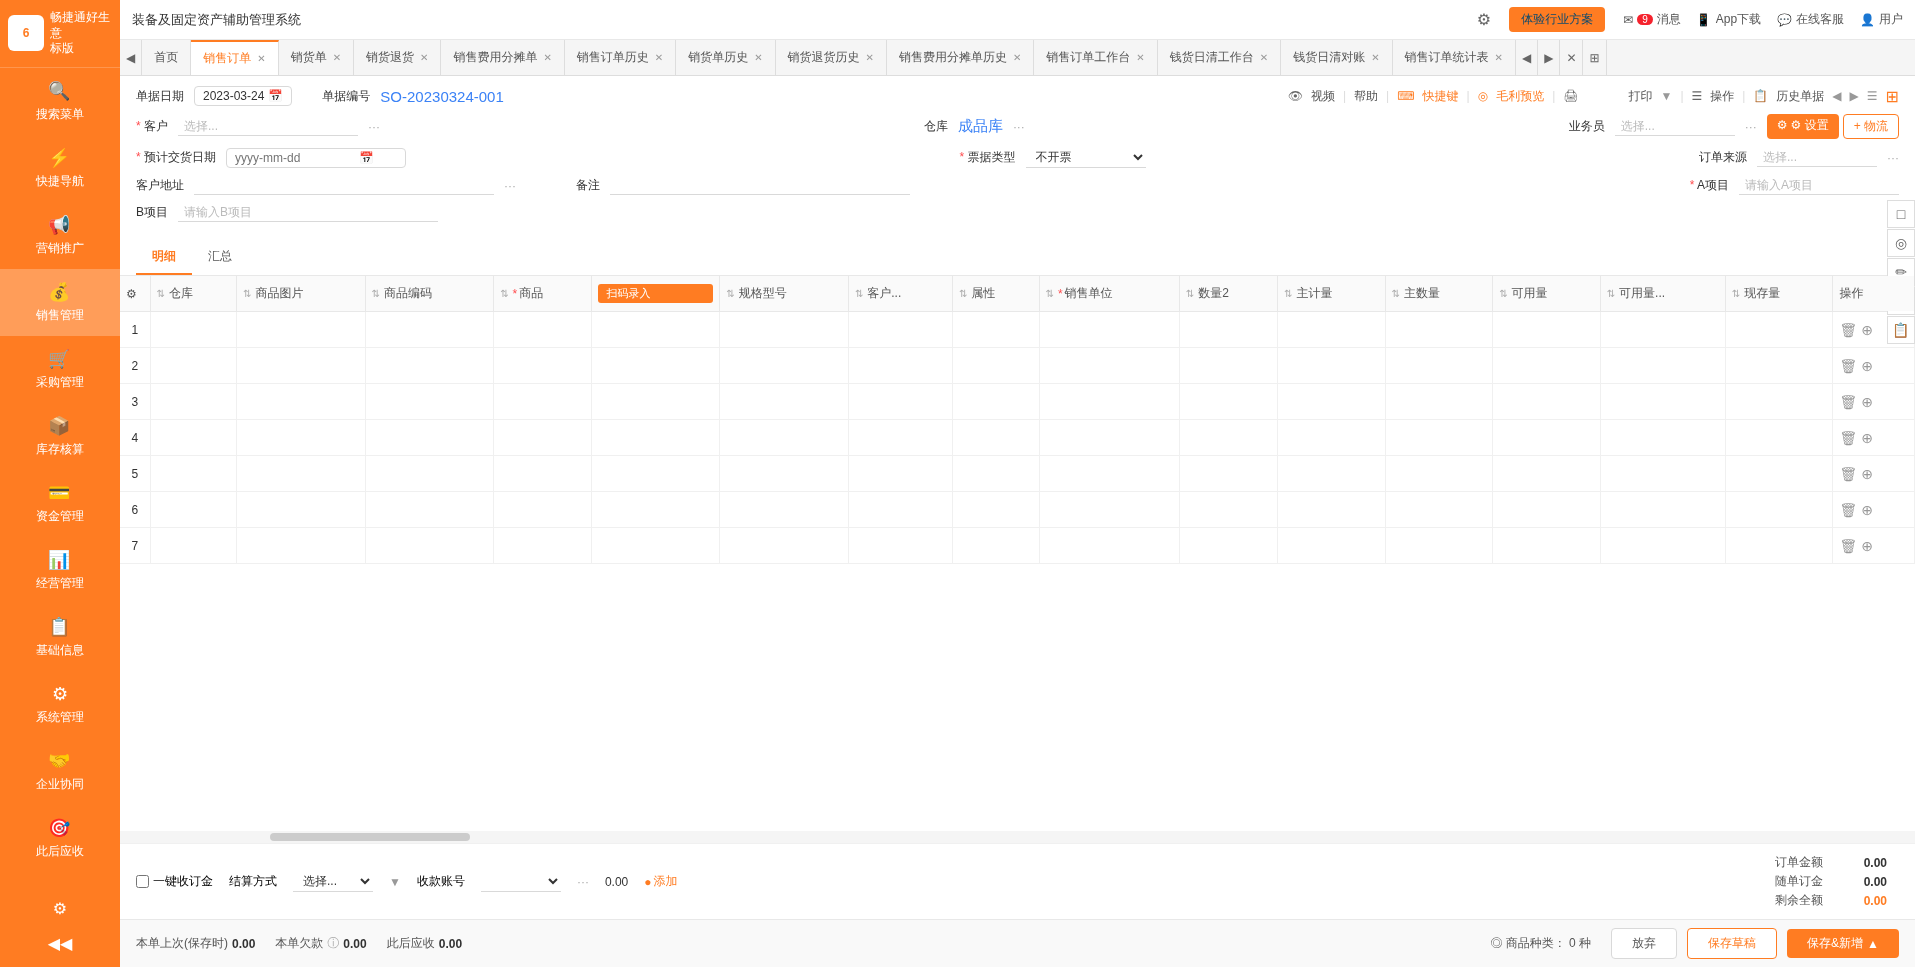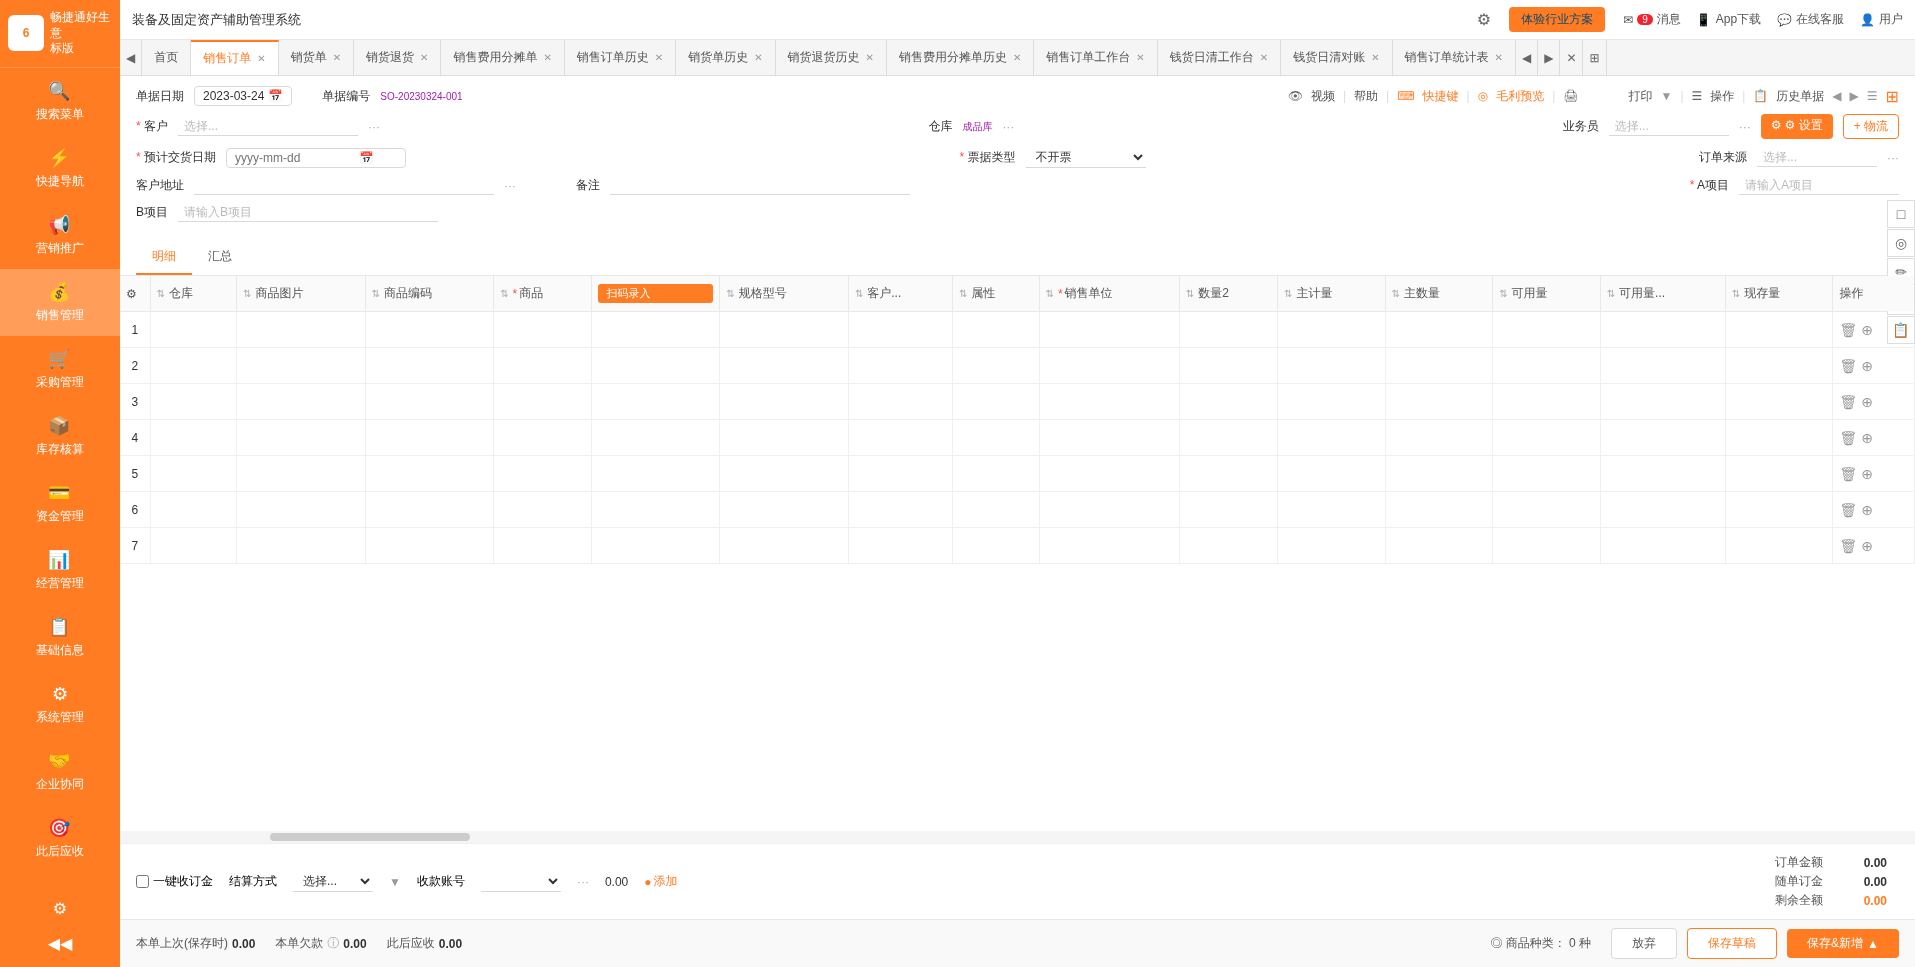--- a/index.html
+++ b/index.html
@@ -38,26 +38,26 @@
     
     .form-area { background: white; padding: 10px 16px; flex-shrink: 0; }
     .form-row { display: flex; align-items: center; gap: 10px; margin-bottom: 8px; }
     .form-label { color: #333; white-space: nowrap; min-width: fit-content; }
     .form-label.required::before { content: '* '; color: #ff4d4f; }
     .form-input { border: none; border-bottom: 1px solid #d9d9d9; padding: 2px 6px; outline: none; color: #333; background: transparent; min-width: 80px; }
     .form-input::placeholder { color: #bbb; }
     .form-select { border: none; border-bottom: 1px solid #d9d9d9; padding: 2px 6px; background: transparent; cursor: pointer; min-width: 80px; color: #333; }
     .form-dots { color: #aaa; cursor: pointer; }
     .date-input { border: 1px solid #d9d9d9; padding: 2px 8px; border-radius: 4px; color: #333; display: flex; align-items: center; gap: 4px; }
-    .form-value { color: #a21caf; font-size: 10px; }
+    .form-value { color: #3b82f6; font-size: 15px; }
 
     
     .detail-tabs { display: flex; align-items: center; border-bottom: 1px solid #e8e8e8; padding: 0 16px; background: white; flex-shrink: 0; }
     .detail-tab { padding: 8px 16px; cursor: pointer; color: #555; border-bottom: 2px solid transparent; }
-    .detail-tab.active { color: #ff7c22; border-bottom: 2px solid #ff7c22; font-weight: normal; }
+    .detail-tab.active { color: #ff7c22; border-bottom: 2px solid #ff7c22; font-weight: bold; }
 
     
     .table-wrapper { flex: 1; overflow: auto; background: white; }
     .data-table { width: 100%; border-collapse: collapse; min-width: 1200px; }
     .data-table thead tr { background: #fafafa; }
     .data-table th { padding: 8px 6px; text-align: left; border-bottom: 1px solid #e8e8e8; border-right: 1px solid #e8e8e8; color: #555; white-space: nowrap; font-weight: normal; font-size: 12px; position: sticky; top: 0; background: #fafafa; z-index: 2; }
     .data-table td { padding: 6px 6px; border-bottom: 1px solid #f0f0f0; border-right: 1px solid #f0f0f0; color: #333; height: 36px; }
     .row-num { color: #999; text-align: center; width: 30px; }
     .scan-btn { background: #ff7c22; color: white; padding: 2px 8px; border-radius: 3px; font-size: 11px; cursor: pointer; white-space: nowrap; }
     .sort-icon { color: #aaa; margin-right: 2px; cursor: pointer; font-size: 10px; }
@@ -297,21 +297,21 @@
       <input class="form-input" style="width: 180px;" placeholder="选择...">
       <span class="form-dots">···</span>
       <div style="flex:1"></div>
       <span class="form-label">仓库</span>
       <span class="form-value">成品库</span>
       <span class="form-dots">···</span>
       <div style="flex:1"></div>
       <span class="form-label">业务员</span>
       <input class="form-input" style="width: 120px;" placeholder="选择...">
       <span class="form-dots">···</span>
-      <div style="display:flex; gap:10px; margin-left:auto;">
+      <div style="display:flex; gap:4px; margin-left:auto;">
         <div style="background:#ff7c22; color:white; padding:3px 10px; border-radius:4px; cursor:pointer; font-size:11px;">
           <span>⚙</span>
           <span>⚙ 设置</span>
         </div>
         <div style="background:white; border:1px solid #ff7c22; color:#ff7c22; padding:3px 10px; border-radius:4px; cursor:pointer; font-size:11px;">
           <span>+ 物流</span>
         </div>
       </div>
     </div>
     <div class="form-row">

